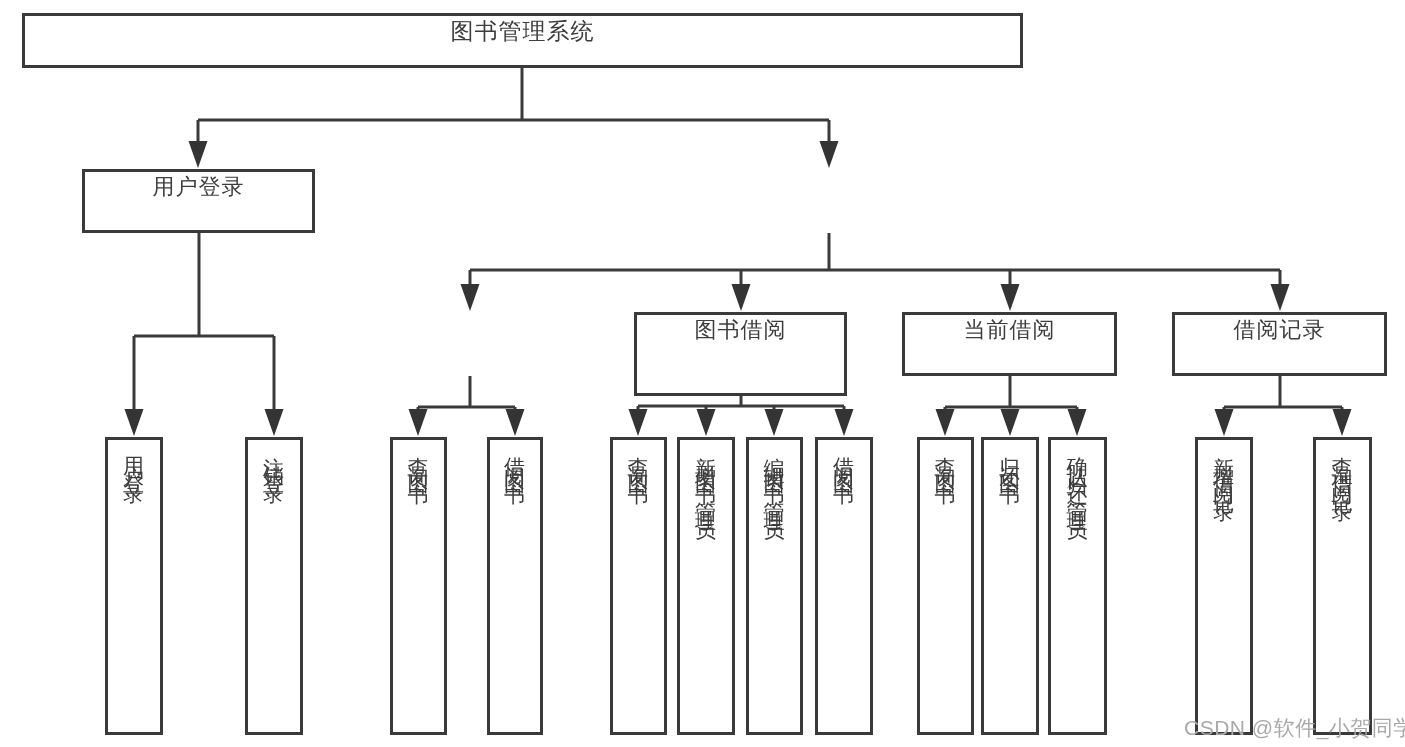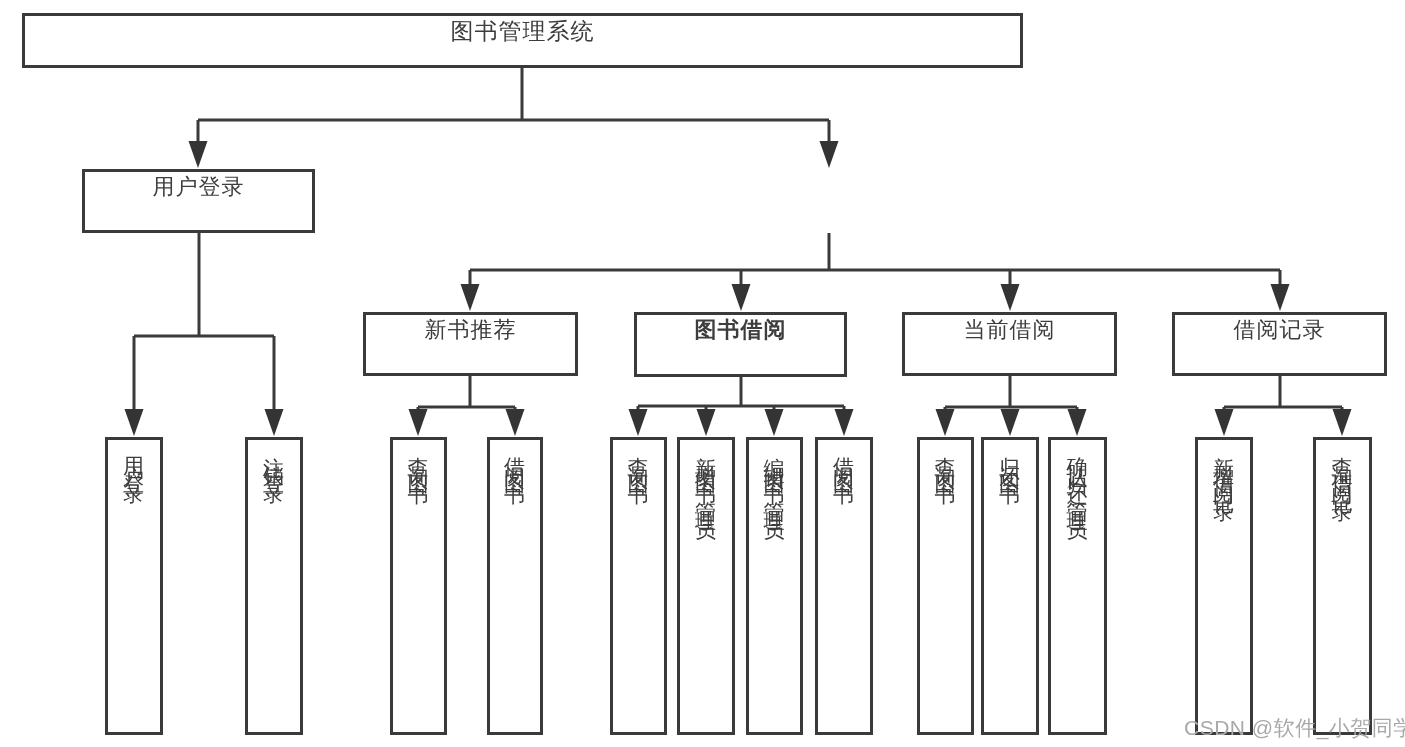--- a/index.html
+++ b/index.html
@@ -126,24 +126,21 @@
   </svg>
 
   <div class="box hbox root" style="left:22px; top:13px; width:1001px; height:55px;">
     <span>图书管理系统</span>
   </div>
 
   <div class="box hbox" style="left:82px; top:169px; width:233px; height:64px;">
     <span>用户登录</span>
   </div>
 
-  <div class="box hbox" style="left:363px; top:312px; width:215px; height:64px;">
-    <span>新书推荐</span>
-  </div>
-  <div class="box hbox" style="left:634px; top:312px; width:213px; height:65px;font-weight:bold;">
+  <div class="box hbox" style="left:634px; top:312px; width:213px; height:84px;">
     <span>图书借阅</span>
   </div>
   <div class="box hbox" style="left:1172px; top:312px; width:215px; height:64px;">
     <span>借阅记录</span>
   </div>
   <div class="box hbox" style="left:902px; top:312px; width:215px; height:64px;">
     <span>当前借阅</span>
   </div>
 
   <div class="box vbox" style="left:105px; top:437px; width:58px; height:298px;">

